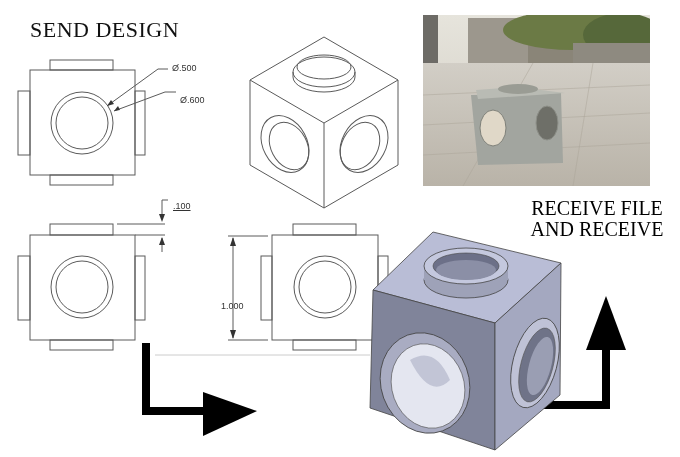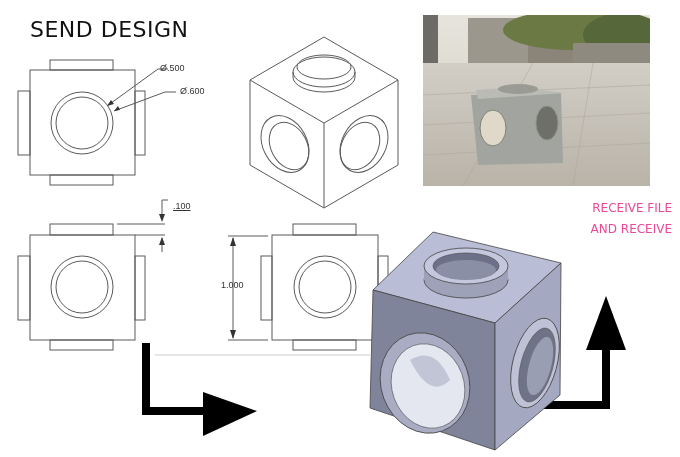--- a/index.html
+++ b/index.html
@@ -1,22 +1,22 @@
 <!DOCTYPE html>
 <html><head>
 <meta charset="utf-8">
 <style>
   html,body{margin:0;padding:0;background:#ffffff;}
   body{width:680px;height:457px;position:relative;overflow:hidden;font-family:"DejaVu Sans",sans-serif;}
-  .abs{position:absolute;}
+  .abs{position:absolute;font-family:Liberation Serif, serif;}
   .title{font-size:22px;color:#111;letter-spacing:0.5px;white-space:nowrap;}
   .label-small{font-family:"Liberation Sans",sans-serif;font-size:9px;color:#333;}
   svg{position:absolute;left:0;top:0;}
   .photo{left:423px;top:15px;width:227px;height:171px;overflow:hidden;}
-  .recv{left:522px;top:198px;width:150px;text-align:right;font-size:12px;line-height:21px;color:#ec4899;}
+  .recv{left:522px;top:198px;width:150px;text-align:center;font-size:20px;line-height:21px;color:#000000;}
 </style>
 </head>
 <body>
 
 <div class="abs title" style="left:30px;top:17px;">SEND DESIGN</div>
 
 <svg width="680" height="457" viewBox="0 0 680 457">
   <g fill="none" stroke="#5a5a5a" stroke-width="1">
 
     <g>
@@ -148,21 +148,21 @@
       <line x1="150" y1="171" x2="170" y2="48"></line>
     </g>
     <polygon points="48,80 138,78 140,148 55,150" fill="#a2a59f"></polygon>
     <polygon points="53,75 93,72 142,78 55,84" fill="#b9bbb4"></polygon>
     <ellipse cx="95" cy="74" rx="20" ry="5" fill="#9a9c94"></ellipse>
     <ellipse cx="70" cy="113" rx="13" ry="18" fill="#e0d8c8" stroke="#7e8079"></ellipse>
     <ellipse cx="124" cy="108" rx="11" ry="17" fill="#6e6f68" stroke="#8e9089"></ellipse>
   </svg>
 </div>
 
-<div class="abs label-small" style="left:160px;top:63px;">Ø.500</div>
-<div class="abs label-small" style="left:180px;top:86px;">Ø.600</div>
+<div class="abs label-small" style="left:172px;top:63px;">Ø.500</div>
+<div class="abs label-small" style="left:180px;top:95px;">Ø.600</div>
 <div class="abs label-small" style="left:173px;top:201px;text-decoration:underline;">.100</div>
-<div class="abs label-small" style="left:221px;top:280px;">1.000</div>
+<div class="abs label-small" style="left:221px;top:301px;">1.000</div>
 
 <div class="abs recv">
   <div>RECEIVE FILE</div>
   <div>AND RECEIVE</div>
 </div>
 
 </body></html>

